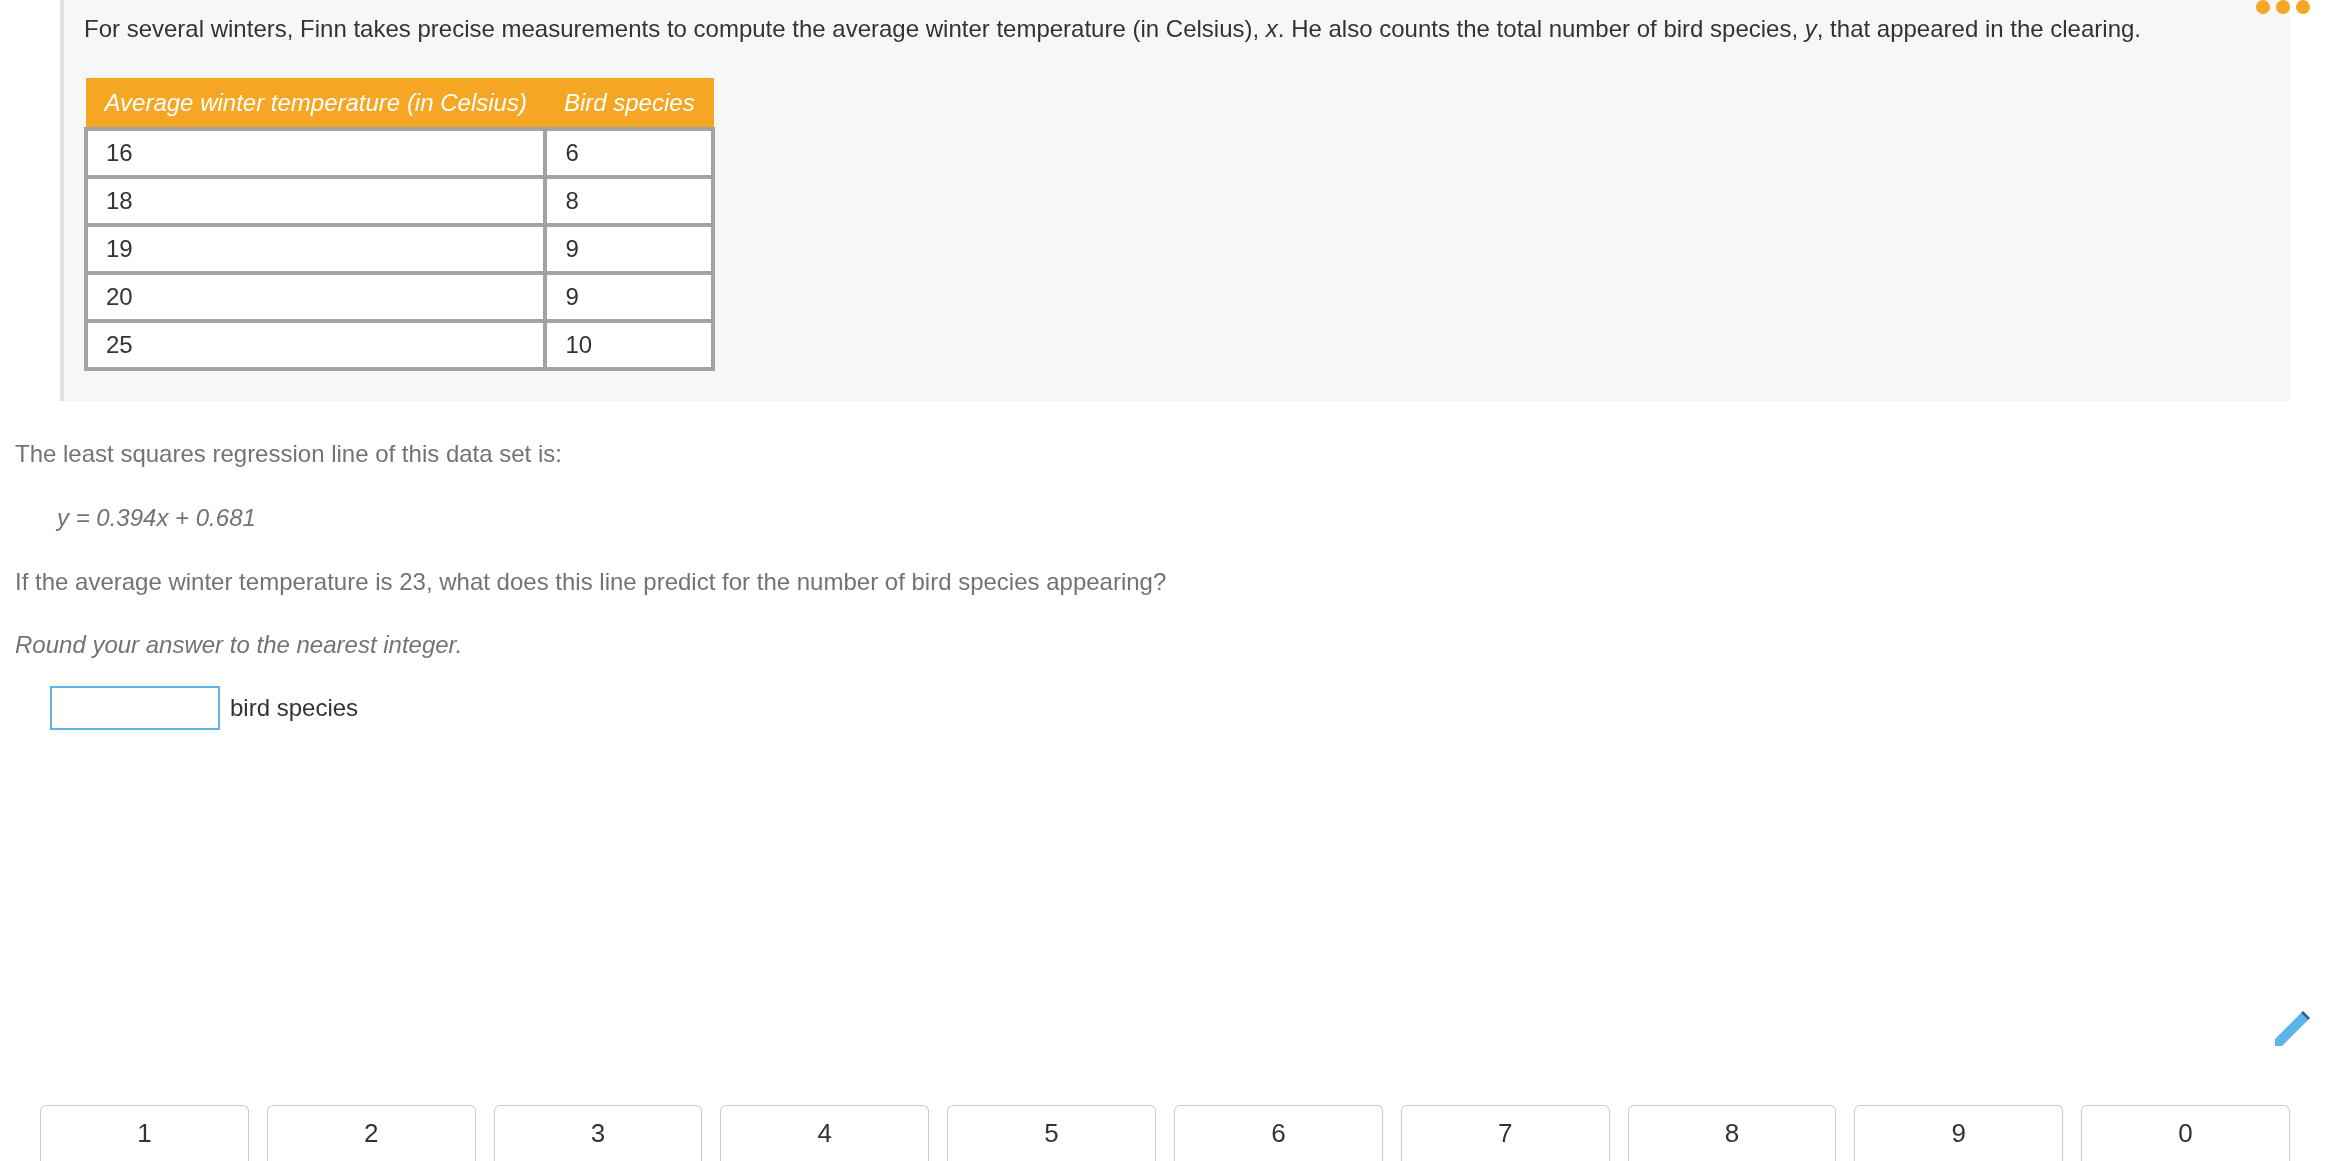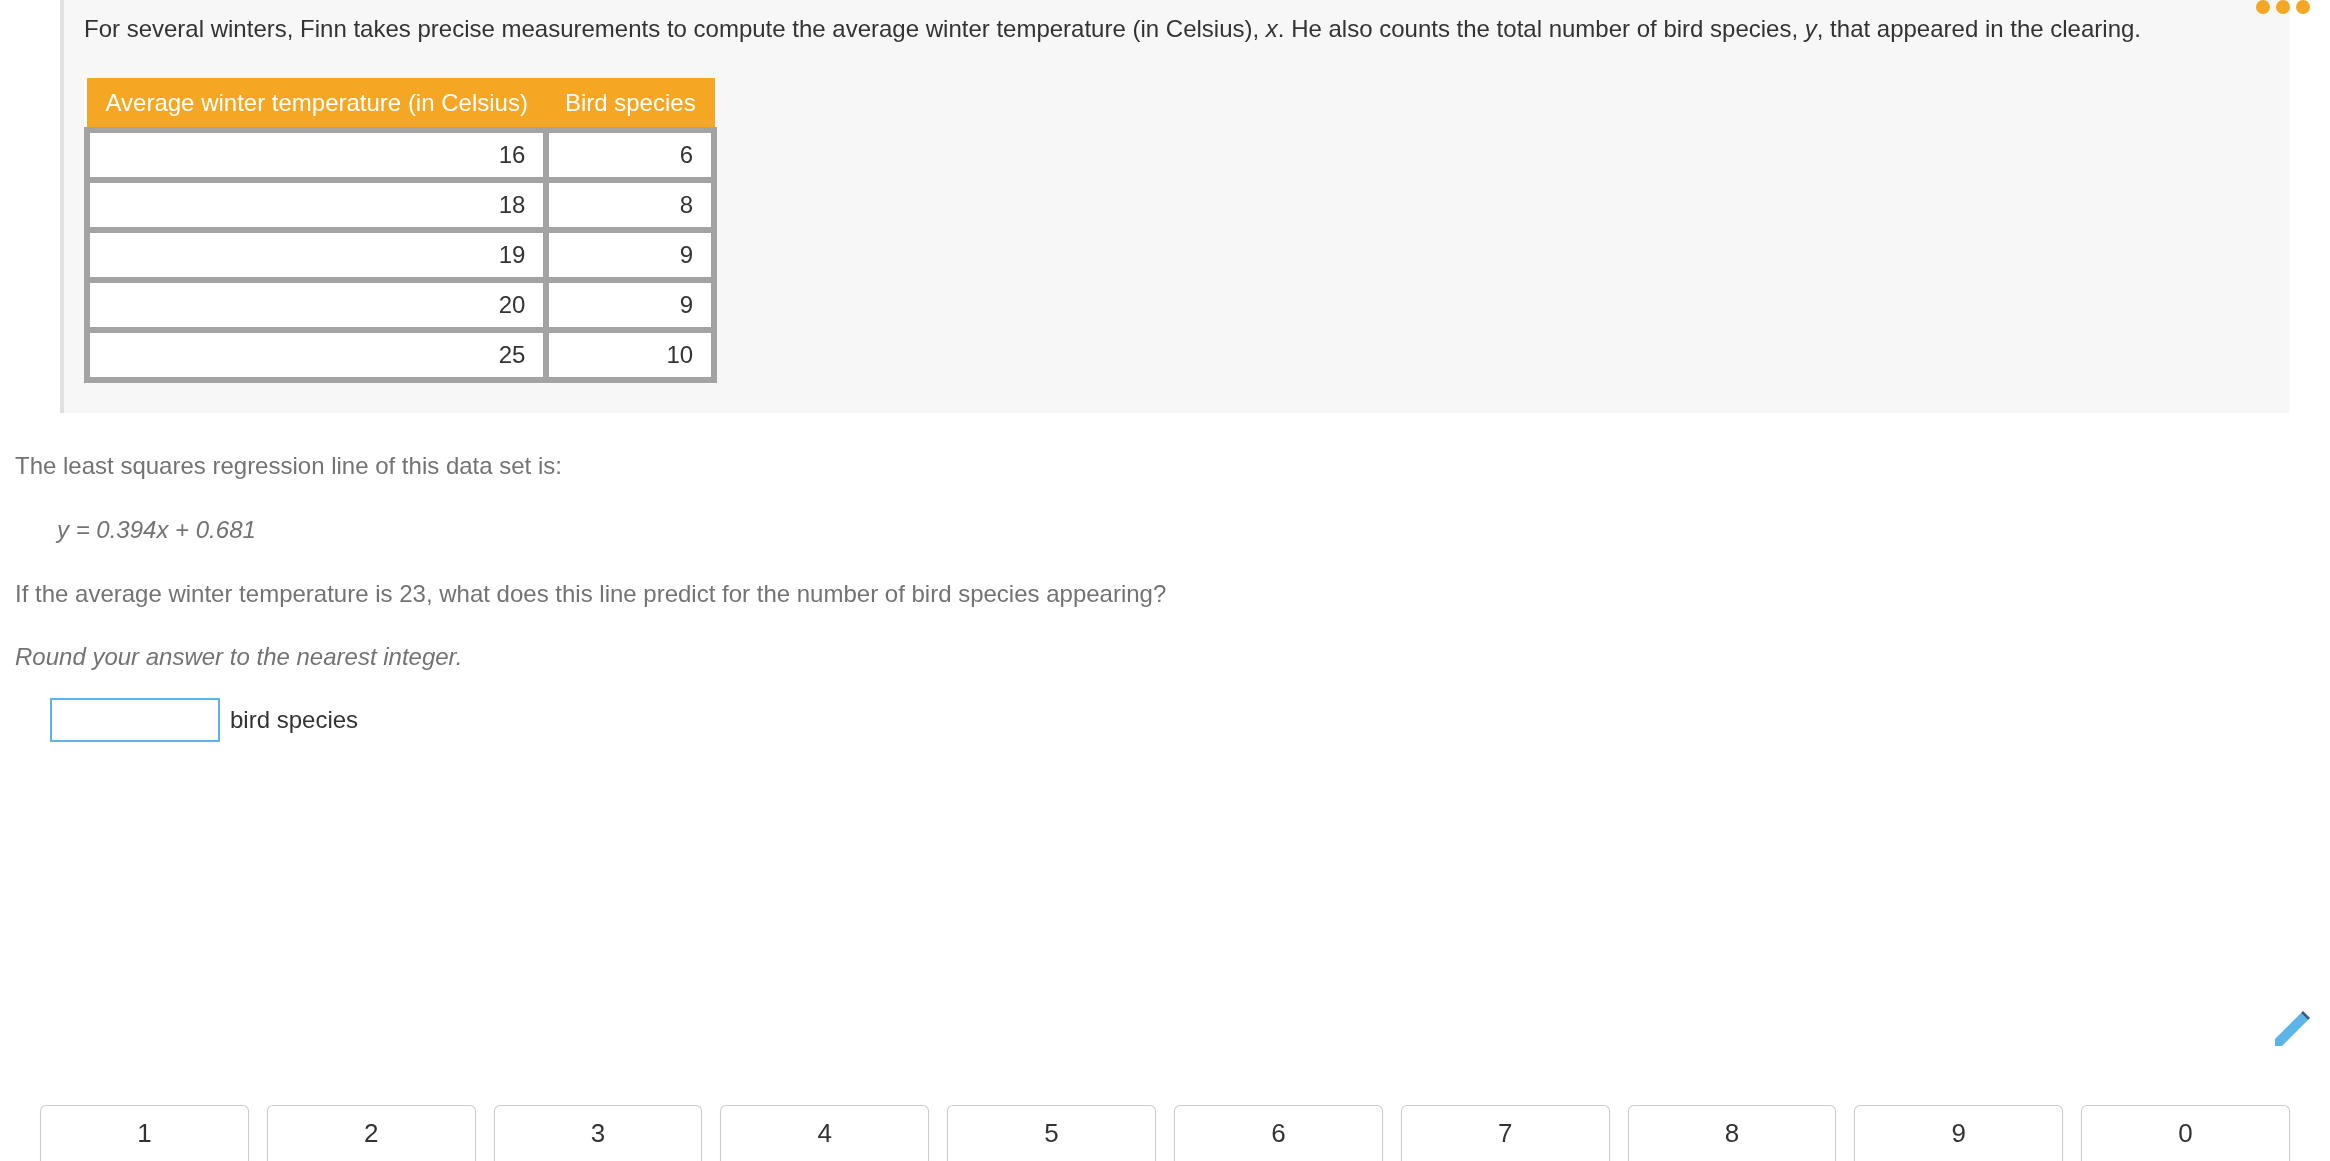--- a/index.html
+++ b/index.html
@@ -2,22 +2,22 @@
 <html><head>
 <meta charset="utf-8">
 <style>
 * { box-sizing: border-box; margin: 0; padding: 0; }
 body { font-family: Verdana, Geneva, sans-serif; font-size: 24px; color: #333; background: #fff; }
 .container { width: 2330px; height: 1161px; position: relative; border-radius: 16px; }
 .question-box { background: #f7f7f7; margin: 0 40px 0 60px; padding: 0 20px 30px 20px; border-left: 4px solid #e0e0e0; }
 .question-text { color: #333; line-height: 1.6; padding-top: 10px; }
 .italic-var { font-style: italic; }
 .data-table { margin-top: 30px; border-collapse: collapse; background: #fff; }
-.data-table th { background: #f5a623; color: #fff; font-weight: normal; padding: 10px 18px; border: 1px solid #f5a623; text-align: center; }
-.data-table td { border: 6px solid #a3a3a3; padding: 8px 18px; text-align: right; color: #333; background: #fff; }
+.data-table th { background: #f5a623; color: #fff; font-weight: normal; padding: 10px 18px; border: 1px solid #f5a623; text-align: center; font-style: italic; }
+.data-table td { border: 4px solid #a3a3a3; padding: 8px 18px; text-align: left; color: #333; background: #fff; }
 .below-text { margin: 30px 0 0 15px; line-height: 1.9; color: #737373; }
 .below-text p { margin-bottom: 18px; }
 .equation { margin-left: 42px; font-style: italic; }
 .instruction { font-style: italic; }
 .answer-row { display: flex; align-items: center; margin: 10px 0 0 50px; gap: 10px; }
 .answer-input { width: 170px; height: 44px; border: 2px solid #5bb5e8; background: #fff; font-size: 24px; padding: 0 8px; }
 .answer-label { color: #333; }
 .keypad { position: absolute; bottom: 0; left: 0; right: 0; display: flex; gap: 18px; padding: 0 40px 0 40px; }
 .key { flex: 1; height: 56px; border: 1px solid #ccc; border-bottom: none; border-radius: 6px 6px 0 0; background: #fff; display: flex; align-items: center; justify-content: center; font-size: 26px; color: #333; box-shadow: 0 1px 2px rgba(0,0,0,0.05); cursor: pointer; }
 .dots { position: absolute; top: 0; right: 20px; display: flex; gap: 6px; }

